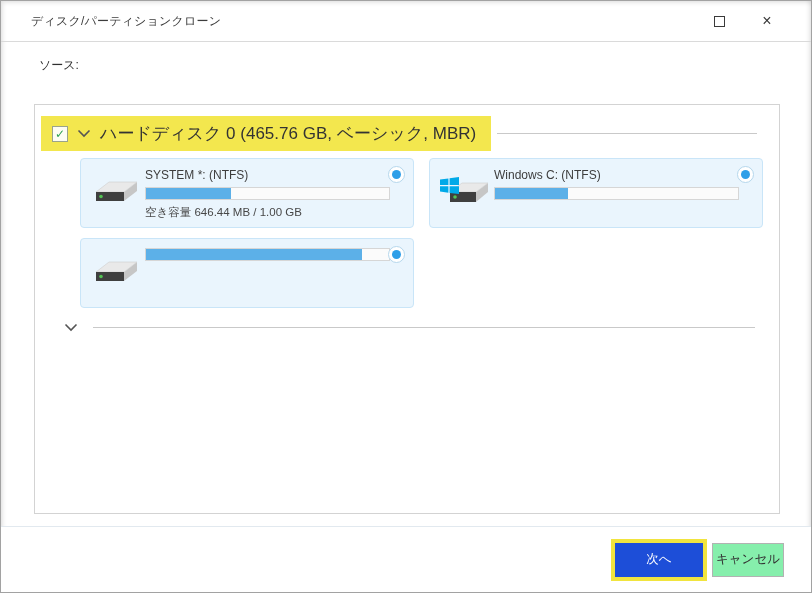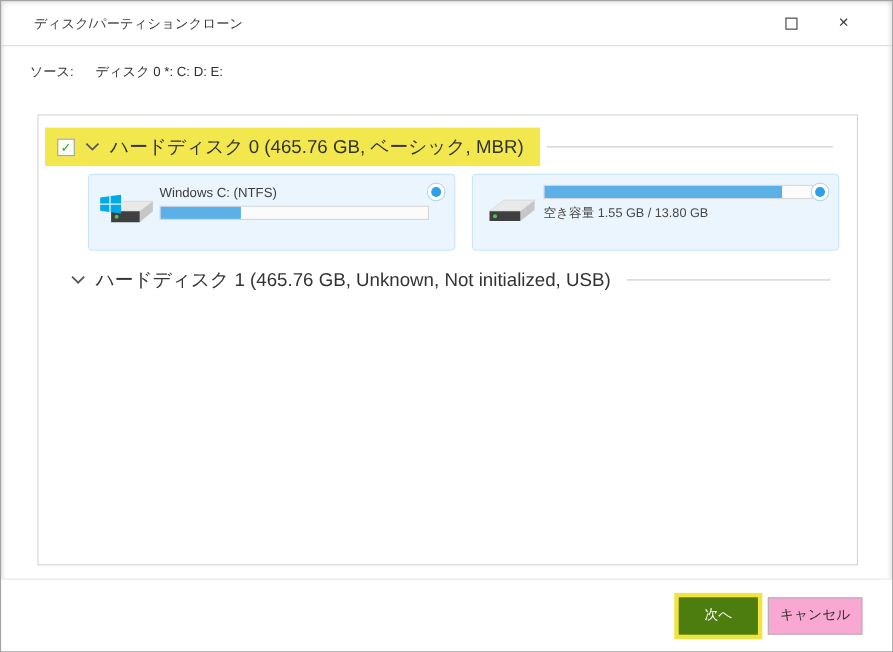--- a/index.html
+++ b/index.html
@@ -18,21 +18,21 @@
     height:41px; display:flex; align-items:center;
     padding:0 28px 0 30px; border-bottom:1px solid #dadada;
   }
   .title { font-size:12px; color:#3c3c3c; letter-spacing:.2px; }
   .win-controls { margin-left:auto; display:flex; align-items:center; gap:16px; }
   .win-btn { width:32px; height:30px; display:flex; align-items:center; justify-content:center; cursor:default; }
   .max-glyph { width:11px; height:11px; border:1.5px solid #3a3a3a; display:inline-block; background:transparent; }
   .close-glyph { font-size:16px; color:#3a3a3a; line-height:1; }
 
   
-  .source-row { padding:15px 0 0 26px; font-size:12px; color:#2f2f2f; display:flex; gap:20px; }
+  .source-row { padding:15px 0 0 38px; font-size:12px; color:#2f2f2f; display:flex; gap:20px; }
 
   
   .panel {
     position:absolute; left:33px; top:103px; right:31px; bottom:78px;
     border:1px solid #d3d3d3; background:#fff;
   }
 
   
   .disk-row { display:flex; align-items:center; margin:11px 22px 0 6px; }
   .hl-wrap {
@@ -70,45 +70,44 @@
   .radio .dot { width:9px; height:9px; border-radius:50%; background:#2f9fe8; }
 
   
   .footer {
     position:absolute; left:0; right:0; bottom:0; height:66px; background:#fff;
     border-top:1px solid #e2e9ef; display:flex; align-items:center;
     justify-content:flex-end; gap:9px; padding-right:27px;
   }
   .btn { height:34px; font-size:12.5px; font-family:inherit; cursor:default; }
   .btn-next {
-    width:72px; background:#4d7c0f; color:#fff; border:none;
+    width:88px; background:#1d4ed8; color:#fff; border:none;
     box-shadow:0 0 0 4px #f1e43e;
   }
-  .btn-cancel { width:86px; background:#f9a8d4; border:1px solid #b2b2b2; color:#333; }
+  .btn-cancel { width:72px; background:#86efac; border:1px solid #b2b2b2; color:#333; }
 </style>
 </head>
 <body>
 
 <div class="dialog">
 
   <div class="titlebar">
     <span class="title">ディスク/パーティションクローン</span>
     <span class="win-controls">
       <span class="win-btn">
           <span class="max-glyph"></span>
         </span>
       <span class="win-btn">
           <span class="close-glyph">×</span>
         </span>
     </span>
   </div>
 
   <div class="source-row">
     <span>ソース:</span>
-    <span>ディスク 0 *: C: D: E:</span>
   </div>
 
   <div class="panel">
 
     <div class="disk-row">
       <span class="hl-wrap">
         <span class="checkbox">
             <span>✓</span>
           </span>
         <span class="chev">
@@ -116,20 +115,38 @@
               <polyline points="1.5,1.5 7,7 12.5,1.5" fill="none" stroke="#555" stroke-width="1.6"></polyline>
             </svg>
         </span>
         <span class="disk-label">ハードディスク 0 (465.76 GB, ベーシック, MBR)</span>
       </span>
       <span class="rule"></span>
     </div>
 
     <div class="grid">
 
+      <div class="card">
+        <span class="p-icon">
+          <svg width="50" height="34" viewBox="0 0 50 34">
+            <polygon points="33,16 46,6 46,15 33,25" fill="#c6c6c6"></polygon>
+            <polygon points="5,16 18,6 46,6 33,16" fill="#e9e9e9" stroke="#cfcfcf" stroke-width="0.6"></polygon>
+            <polygon points="5,16 33,16 33,25 5,25" fill="#3f3f3f"></polygon>
+            <circle cx="10" cy="20.5" r="1.8" fill="#53c254"></circle>
+          </svg>
+        </span>
+        <div class="p-name">SYSTEM *: (NTFS)</div>
+        <div class="p-bar">
+            <div class="p-fill" style="width: 35%;"></div>
+          </div>
+        <div class="p-free">空き容量 646.44 MB / 1.00 GB</div>
+        <span class="radio">
+            <span class="dot"></span>
+          </span>
+      </div>
 
       <div class="card">
         <span class="p-icon">
           <svg width="50" height="34" viewBox="0 0 50 34">
             <polygon points="36,16 48,7 48,16 36,26" fill="#c6c6c6"></polygon>
             <polygon points="10,16 22,7 48,7 36,16" fill="#e9e9e9" stroke="#cfcfcf" stroke-width="0.6"></polygon>
             <polygon points="10,16 36,16 36,26 10,26" fill="#3f3f3f"></polygon>
             <circle cx="15" cy="21" r="1.8" fill="#53c254"></circle>
             <g fill="#00a9e8">
               <path d="M0 3.6 L8.4 2.4 V9 H0 Z"></path>
@@ -153,36 +170,34 @@
           <svg width="50" height="34" viewBox="0 0 50 34">
             <polygon points="33,16 46,6 46,15 33,25" fill="#c6c6c6"></polygon>
             <polygon points="5,16 18,6 46,6 33,16" fill="#e9e9e9" stroke="#cfcfcf" stroke-width="0.6"></polygon>
             <polygon points="5,16 33,16 33,25 5,25" fill="#3f3f3f"></polygon>
             <circle cx="10" cy="20.5" r="1.8" fill="#53c254"></circle>
           </svg>
         </span>
         <div class="p-bar">
             <div class="p-fill" style="width: 89%;"></div>
           </div>
-        <div class="p-free">空き容量 1.55 GB / 13.80 GB</div>
         <span class="radio">
             <span class="dot"></span>
           </span>
       </div>
 
 
     </div>
 
     <div class="disk-row2">
       <span class="chev">
         <svg width="14" height="9" viewBox="0 0 14 9">
             <polyline points="1.5,1.5 7,7 12.5,1.5" fill="none" stroke="#555" stroke-width="1.6"></polyline>
           </svg>
       </span>
-      <span class="disk-label">ハードディスク 1 (465.76 GB, Unknown, Not initialized, USB)</span>
       <span class="rule"></span>
     </div>
 
   </div>
 
   <div class="footer">
     <button class="btn btn-next">次へ</button>
     <button class="btn btn-cancel">キャンセル</button>
   </div>
 

